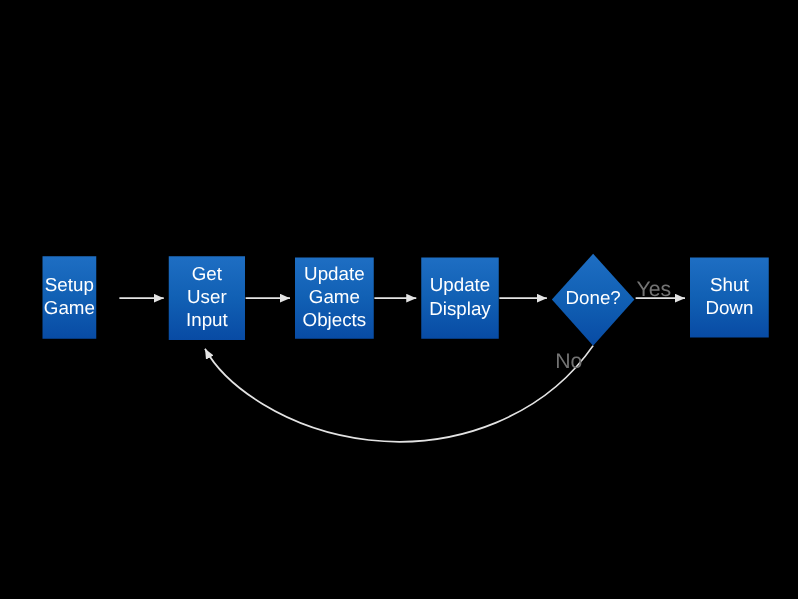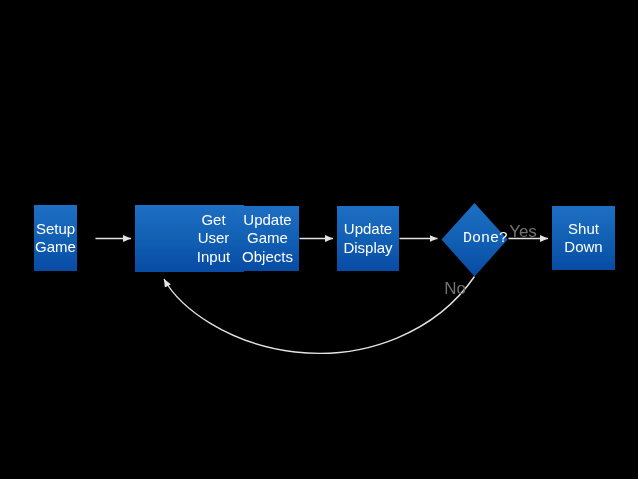--- a/index.html
+++ b/index.html
@@ -34,25 +34,24 @@
     text-align:center;
     color:#ffffff;
     font-size:15px;
     line-height:1.22;
     background:linear-gradient(180deg,#1e6ec3 0%,#1160b4 50%,#084ba4 100%);
   }
   .node .lbl{white-space:pre-line;}
   .diamond-label{
     position:absolute;
     left:441px;top:231px;width:67px;
-    text-align:right;
+    text-align:center;
     color:#ffffff;
     font-size:15px;
     line-height:1.1;
-    font-family:Liberation Mono, monospace;
   }
   .edge-label{
     position:absolute;
     color:#737373;
     font-size:17px;
     line-height:1.1;
     text-align:center;
   }
   .edge-label.yes{left:508px;top:223px;width:30px;}
   .edge-label.no{left:442px;top:280px;width:26px;}
@@ -83,21 +82,21 @@
     <path d="M474.5,276.5 C436,332 366,360 295,352 C228,344 180,308 164,279" fill="none" stroke="#e3e3e3" stroke-width="1.4" marker-end="url(#arrow)"></path>
 
     <polygon points="441.5,239.5 474.5,203 507.5,239.5 474.5,276.5" fill="url(#nodeGrad)"></polygon>
   </svg>
 
   <div class="node" style="left:34px;top:205px;width:43px;height:66px;">
     <span class="lbl">Setup
 Game</span>
   </div>
 
-  <div class="node" style="left:135px;top:205px;width:61px;height:67px;padding-left:48px;">
+  <div class="node" style="left:135px;top:205px;width:61px;height:67px;">
     <span class="lbl">Get
 User
 Input</span>
   </div>
 
   <div class="node" style="left:236px;top:206px;width:63px;height:65px;">
     <span class="lbl">Update
 Game
 Objects</span>
   </div>

